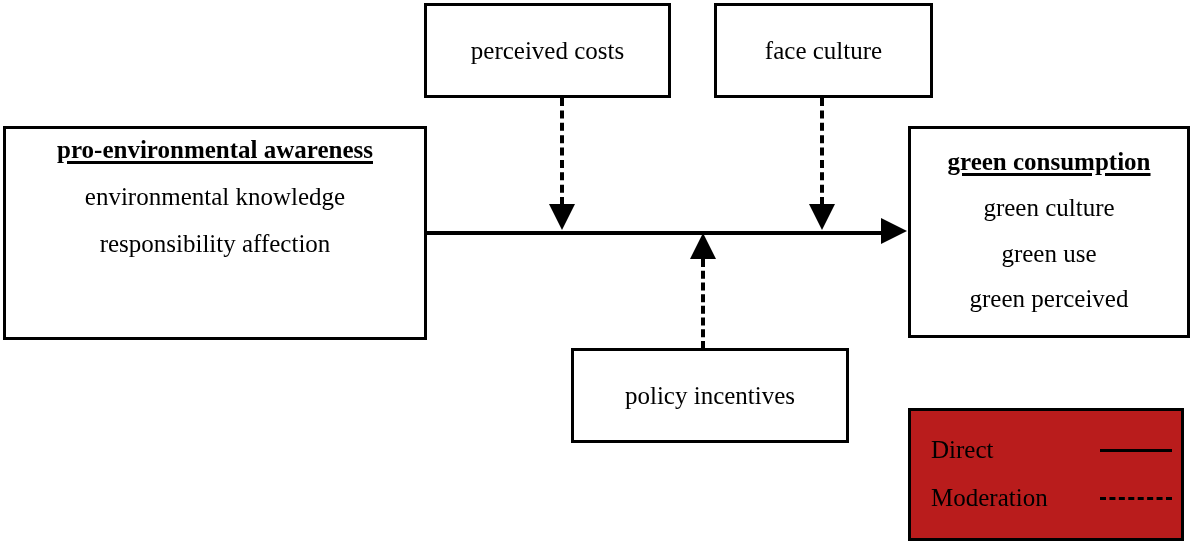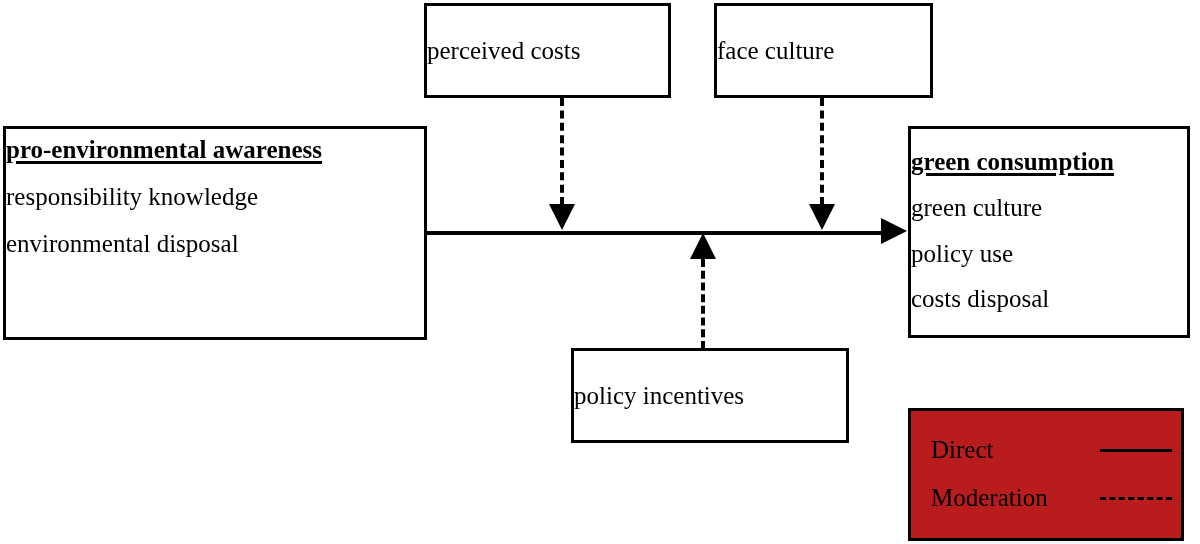--- a/index.html
+++ b/index.html
@@ -16,21 +16,21 @@
     color: #000000;
     overflow: hidden;
   }
   .node {
     position: absolute;
     box-sizing: border-box;
     border: 3px solid #000000;
     background: #ffffff;
     display: flex;
     flex-direction: column;
-    align-items: flex-start;
+    align-items: center;
     justify-content: center;
   }
   .node-title {
     font-weight: bold;
     text-decoration: underline;
     text-underline-offset: 3px;
     text-decoration-thickness: 3px;
     font-size: 25px;
     line-height: 1.05;
     white-space: nowrap;
@@ -156,29 +156,29 @@
     border-bottom: 26px solid #000000;
   }
 </style>
 </head>
 <body>
 
 <div id="canvas">
 
   <div class="node" id="node-awareness">
     <div class="node-title">pro-environmental awareness</div>
-    <div class="node-line">responsibility knowledge</div>
-    <div class="node-line">environmental disposal</div>
+    <div class="node-line">environmental knowledge</div>
+    <div class="node-line">responsibility affection</div>
   </div>
 
   <div class="node" id="node-consumption">
     <div class="node-title">green consumption</div>
     <div class="node-line">green culture</div>
-    <div class="node-line">policy use</div>
-    <div class="node-line">costs disposal</div>
+    <div class="node-line">green use</div>
+    <div class="node-line">green perceived</div>
   </div>
 
   <div class="node" id="node-perceived-costs">
     <div class="node-single">perceived costs</div>
   </div>
 
   <div class="node" id="node-policy">
     <div class="node-single">policy incentives</div>
   </div>
 

